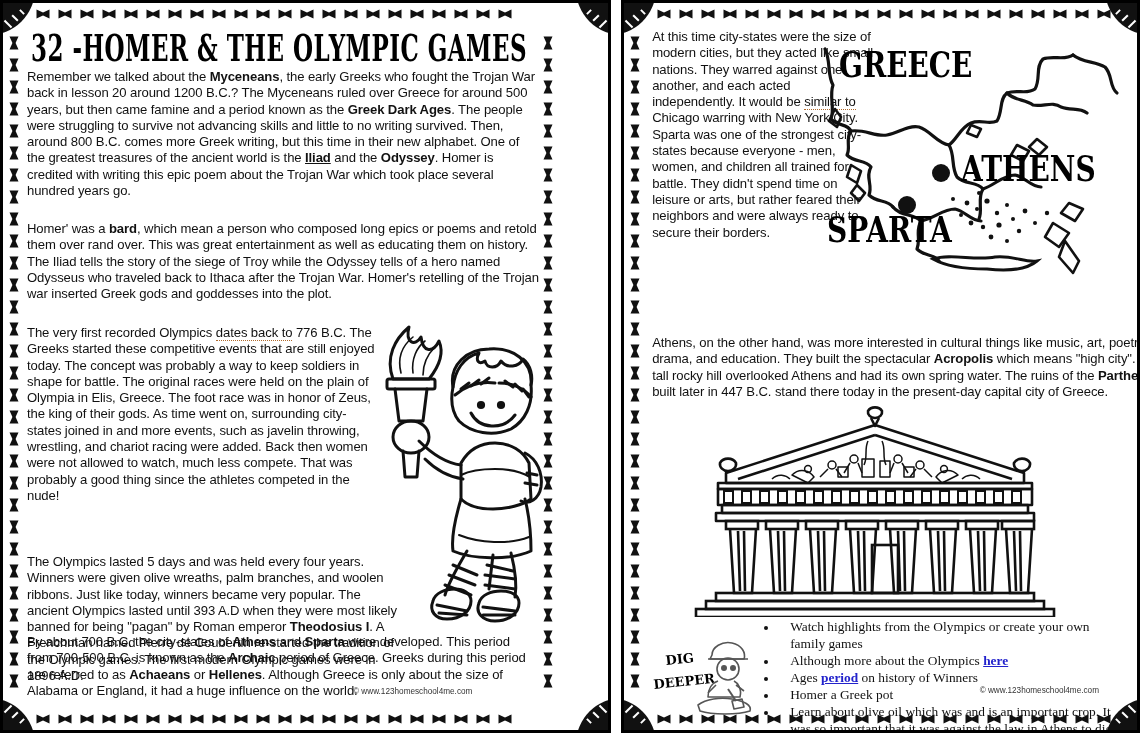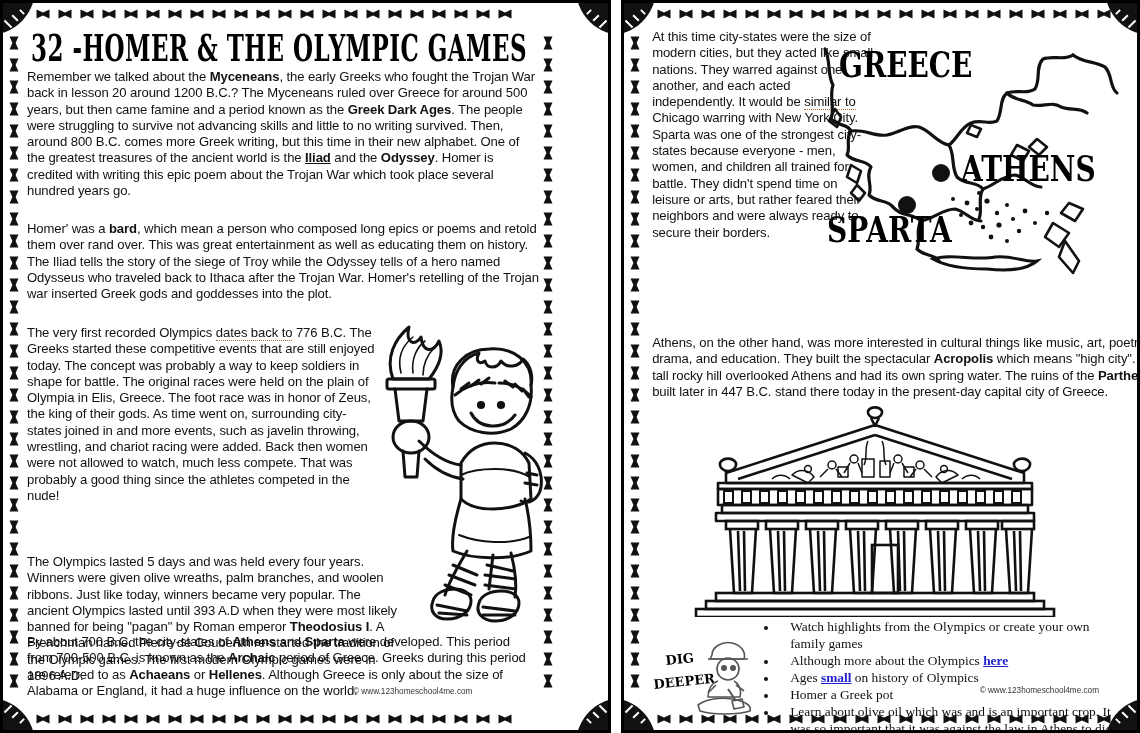--- a/index.html
+++ b/index.html
@@ -818,21 +818,21 @@
           <path d="M66 58 L58 66 M86 58 L94 64"></path>
           <path d="M78 62 l8 12" stroke-width="2"></path>
           <path d="M82 74 l10 -2 l2 8 l-10 2 z"></path>
           <path d="M48 78 C56 72 70 70 82 72 C94 74 102 78 100 84 C88 88 62 88 50 84 Z"></path>
         </g>
       </svg>
 
       <ul class="tasks">
         <li><span>Watch highlights from the Olympics or create your own family games</span></li>
         <li><span>Although more about the Olympics </span><a class="lnk" href="#">here</a></li>
-        <li><span>Ages </span><a class="lnk" href="#">small</a><span> on history of Olympics</span></li>
+        <li><span>Ages </span><a class="lnk" href="#">period</a><span> on history of Winners</span></li>
         <li><span>Homer a Greek pot</span></li>
         <li><span>Learn about olive oil which was and is an important crop. It was so important that it was against the law in Athens to dig up an olive tree.</span></li>
 
       </ul>
 
       <div class="credit r">© www.123homeschool4me.com</div>
     </div>
 
     <div class="corner c-tl">
         <span class="h1" style="width: 10px; height: 2px; left: 14px; top: 34px;"></span>

